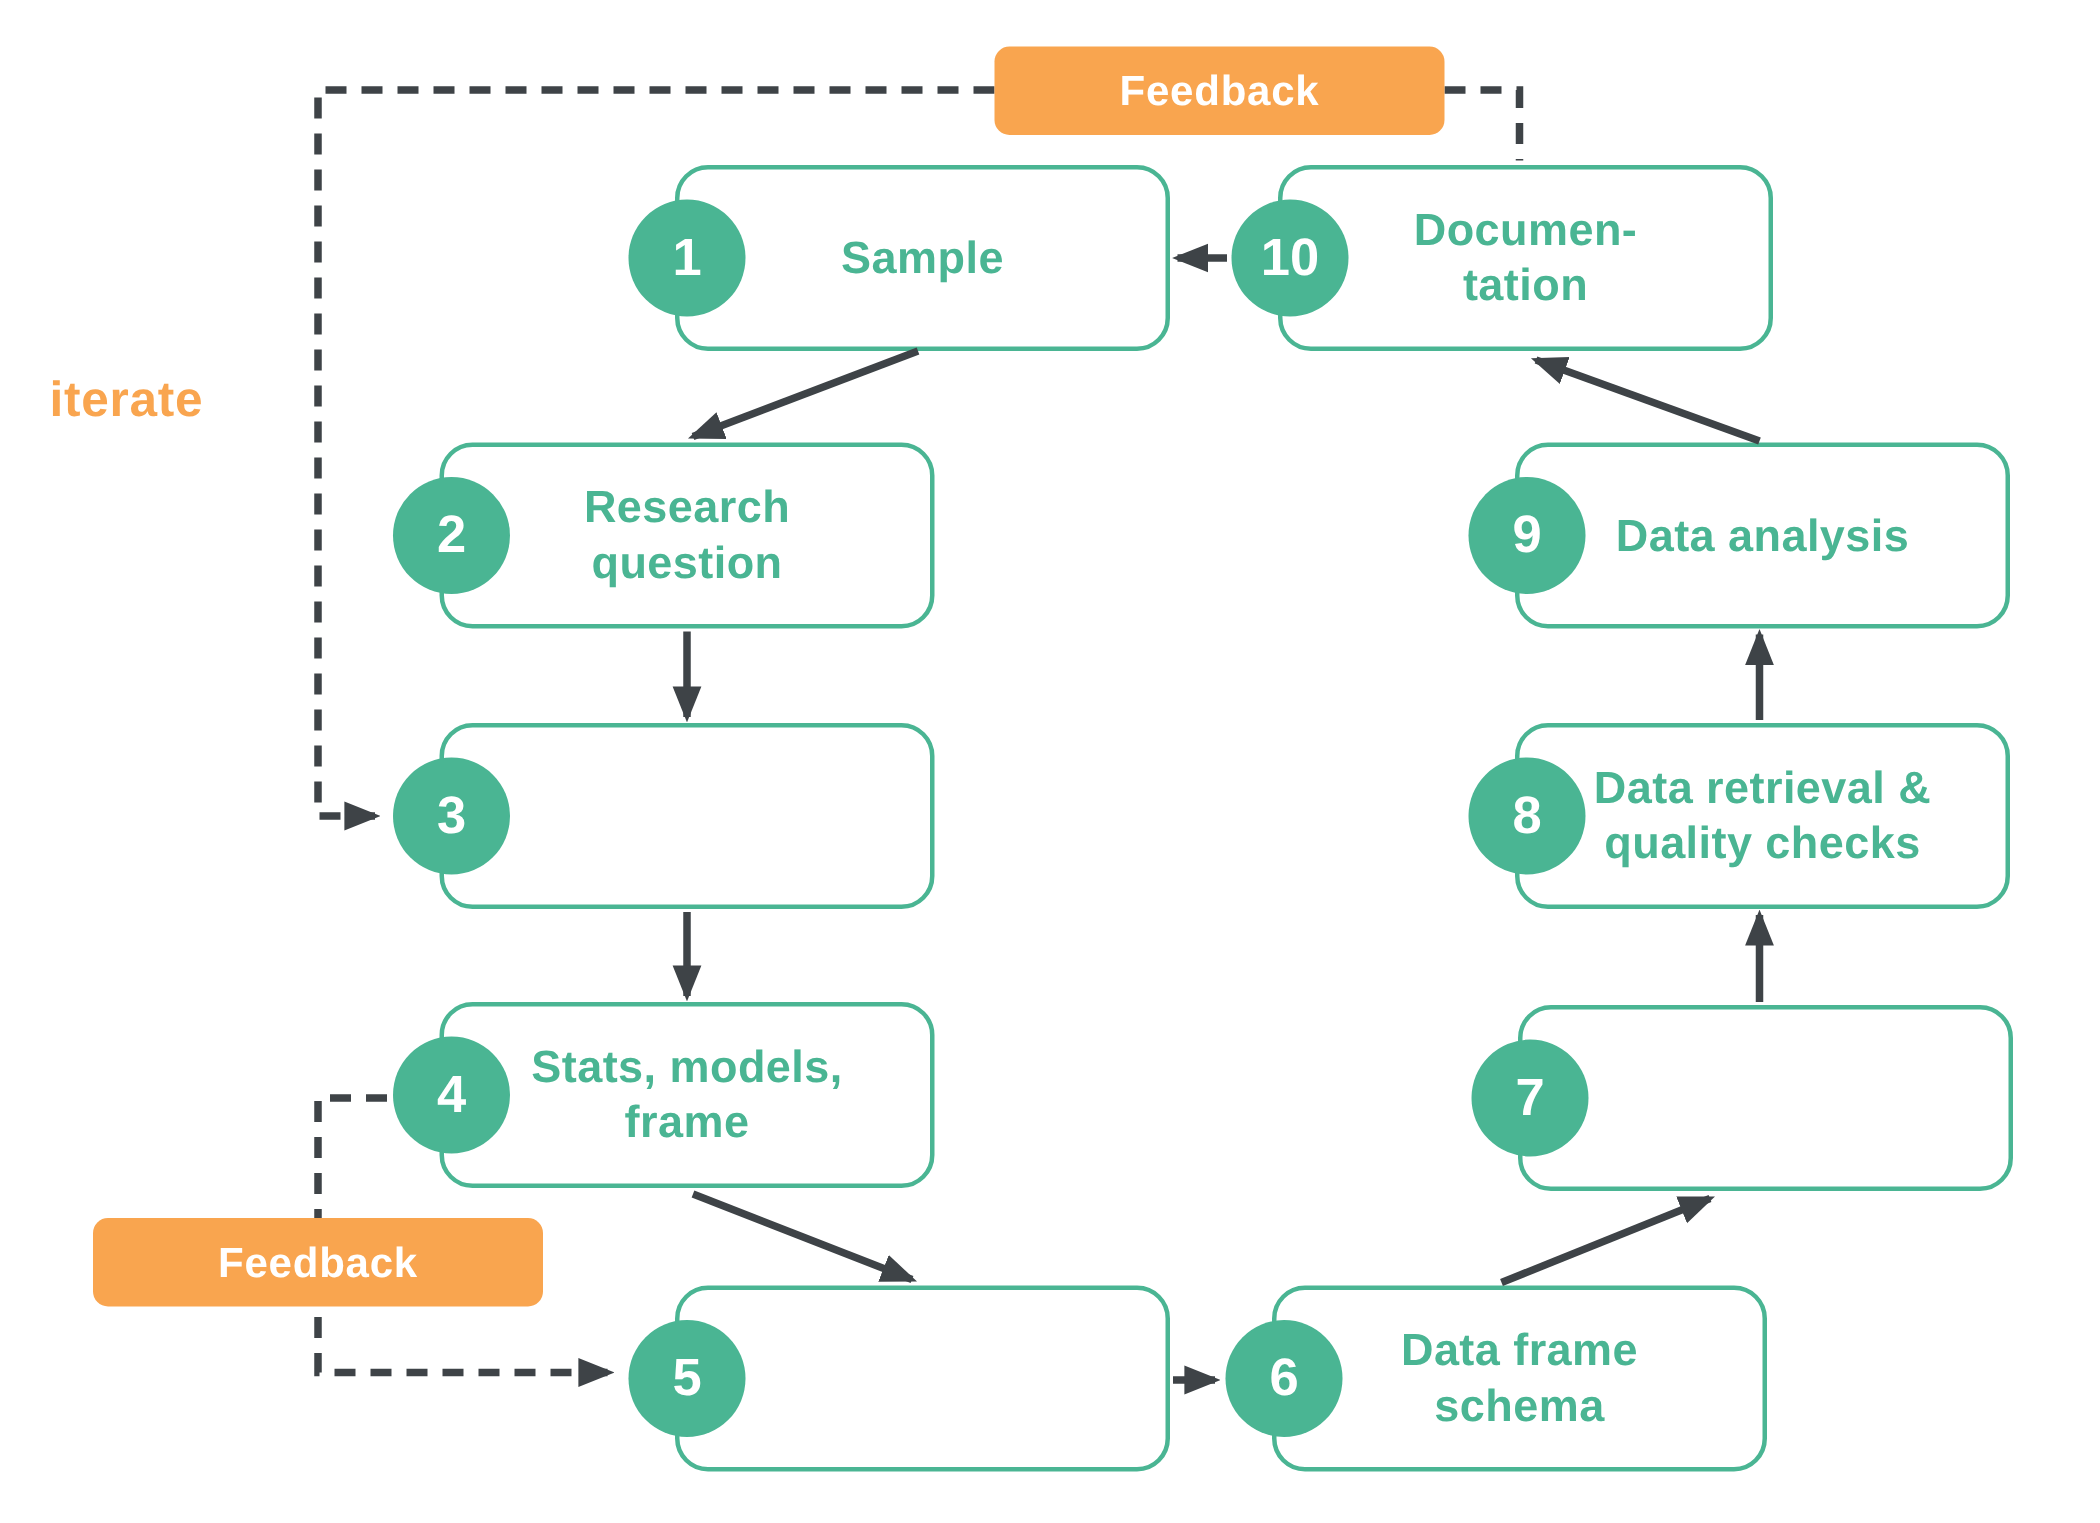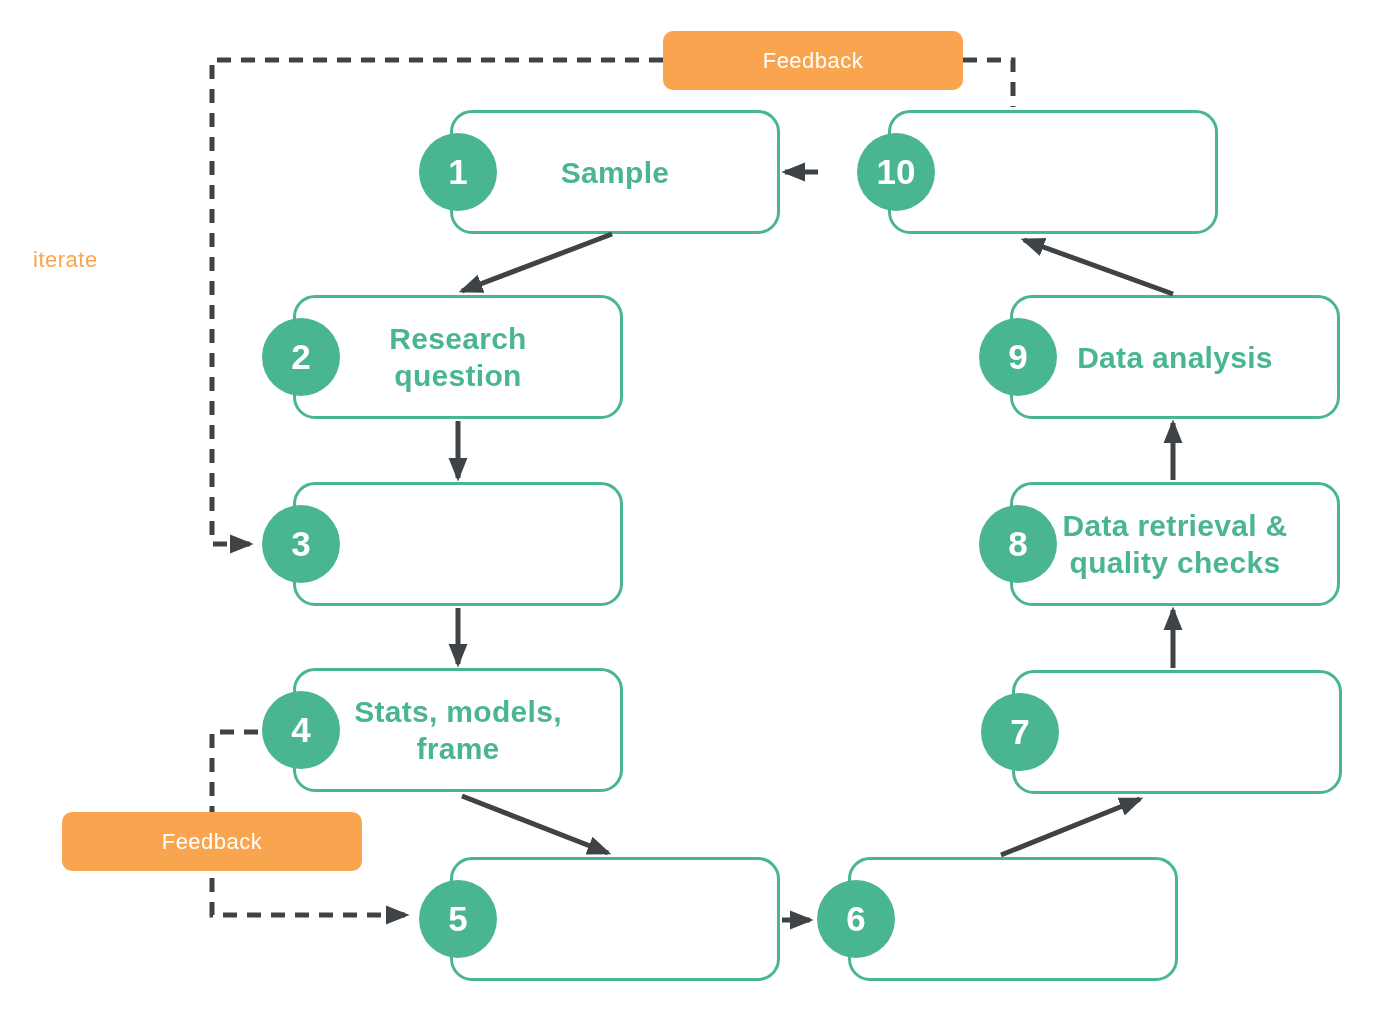--- a/index.html
+++ b/index.html
@@ -34,35 +34,35 @@
   }
   .pos-1  { left:450px;  top:110px; }
   .pos-2  { left:293px;  top:295px; }
   .pos-3  { left:293px;  top:482px; }
   .pos-4  { left:293px;  top:668px; }
   .pos-5  { left:450px;  top:857px; }
   .pos-6  { left:848px;  top:857px; }
   .pos-7  { left:1012px; top:670px; }
   .pos-8  { left:1010px; top:482px; }
   .pos-9  { left:1010px; top:295px; }
-  .pos-10 { left:888px;  top:110px; }
+  .pos-10 { left:852px;  top:110px; }
 
   .feedback {
     position:absolute; z-index:2;
     width:300px; height:59px; border-radius:10px;
     background:var(--orange,#F9A54F);
-    color:#ffffff; font-weight:400; font-size:22px; letter-spacing:.5px;
+    color:#ffffff; font-weight:700; font-size:28px; letter-spacing:.5px;
     display:flex; align-items:center; justify-content:center;
   }
   .feedback-top    { left:663px; top:31px; }
   .feedback-bottom { left:62px;  top:812px; }
 
   .iterate-label {
     position:absolute; z-index:2; left:33px; top:247px;
-    color:var(--orange,#F9A54F); font-weight:400; font-size:22px; letter-spacing:.5px;
+    color:var(--orange,#F9A54F); font-weight:700; font-size:33px; letter-spacing:.5px;
   }
 
   .solid  { stroke:var(--arrow,#3E4347); stroke-width:5; fill:none; }
   .dashed { stroke:var(--arrow,#3E4347); stroke-width:5; stroke-dasharray:14 10; fill:none; }
   .ah-fill { fill:var(--arrow,#3E4347); }
 </style>
 </head>
 <body>
 
 <div class="canvas">
@@ -93,35 +93,39 @@
   <div class="step-box pos-4">
     <span class="badge">4</span>
     <span class="step-label">Stats, models,
 frame</span>
   </div>
   <div class="step-box pos-5">
     <span class="badge">5</span>
   </div>
   <div class="step-box pos-6">
     <span class="badge">6</span>
+    <span class="step-label">Data frame
+schema</span>
   </div>
   <div class="step-box pos-7">
     <span class="badge">7</span>
   </div>
   <div class="step-box pos-8">
     <span class="badge">8</span>
     <span class="step-label">Data retrieval &amp;
 quality checks</span>
   </div>
   <div class="step-box pos-9">
     <span class="badge">9</span>
     <span class="step-label">Data analysis</span>
   </div>
   <div class="step-box pos-10">
     <span class="badge">10</span>
+    <span class="step-label">Documen-
+tation</span>
   </div>
 
   <div class="feedback feedback-top">Feedback</div>
   <div class="feedback feedback-bottom">Feedback</div>
   <div class="iterate-label">iterate</div>
 
   <svg class="layer layer-arrows">
     <line class="solid" x1="818" y1="172" x2="785" y2="172" marker-end="url(#ah)"></line>
     <line class="solid" x1="612" y1="234" x2="462" y2="291" marker-end="url(#ah)"></line>
     <line class="solid" x1="458" y1="421" x2="458" y2="478" marker-end="url(#ah)"></line>

